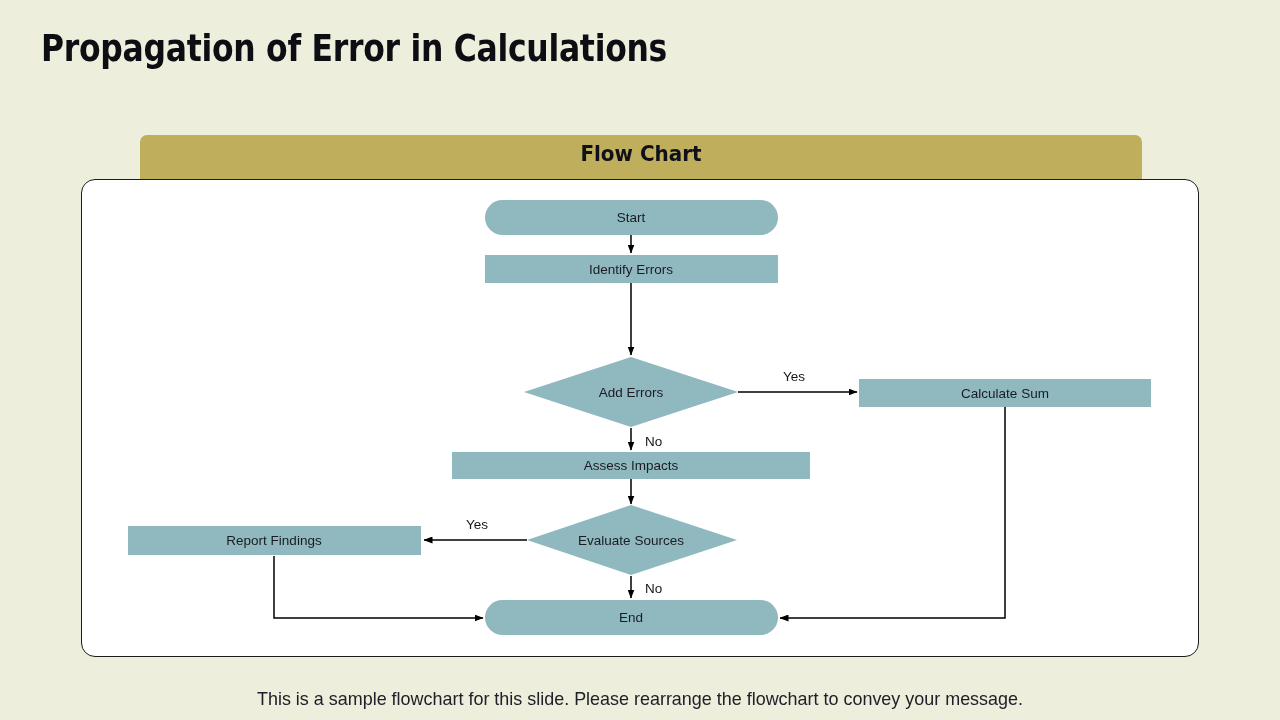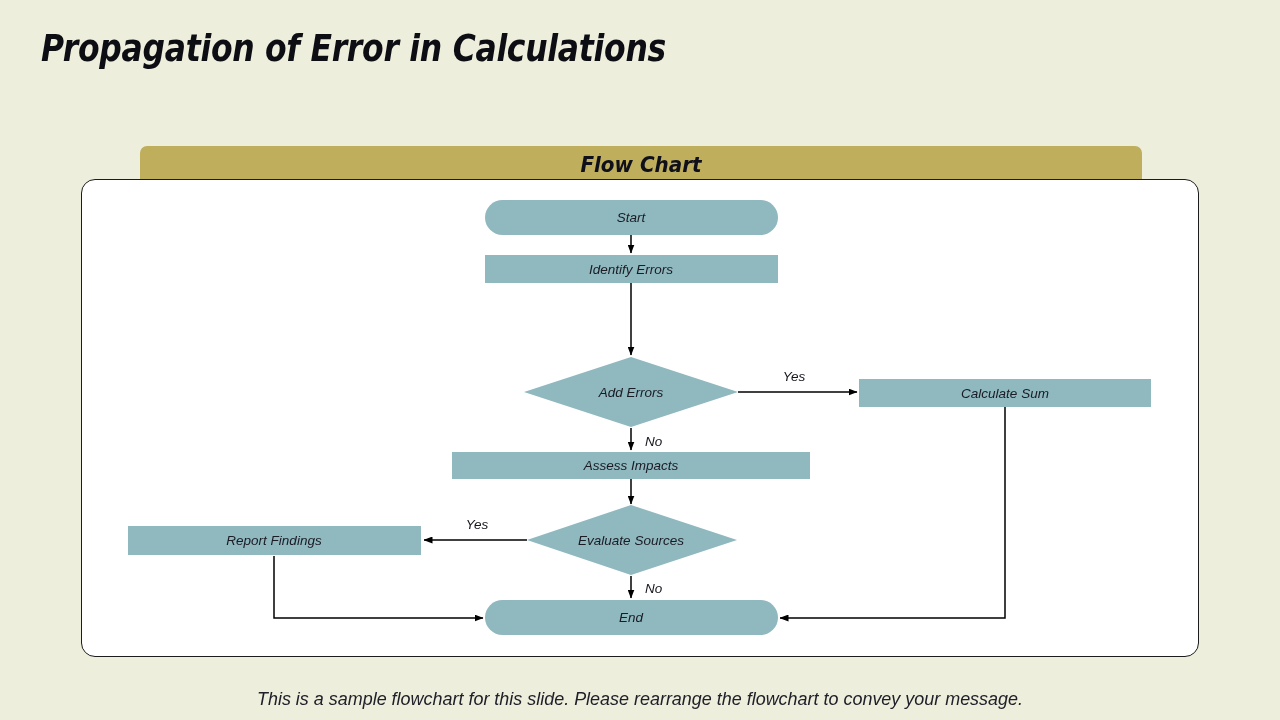--- a/index.html
+++ b/index.html
@@ -12,40 +12,39 @@
     background: #eeeedc;
     font-family: "Liberation Sans", sans-serif;
     overflow: hidden;
     position: relative;
   }
   #slide {
     position: absolute;
     inset: 0;
     width: 1280px;
     height: 516px;
-    font-style: italic;
   }
   #page-title {
     position: absolute;
     left: 41px;
     top: 26px;
     font-size: 38px;
     font-weight: bold;
     color: #0d0d14;
     letter-spacing: -0.3px;
     font-family: "DejaVu Sans", sans-serif;
     font-stretch: condensed;
     transform: scaleX(0.92);
     transform-origin: left center;
     white-space: nowrap;
   }
   #card-header {
     position: absolute;
     left: 140px;
-    top: 146px;
+    top: 135px;
     width: 1002px;
     height: 47px;
     background: #bfae5c;
     border-radius: 7px 7px 0 0;
     box-sizing: border-box;
   }
   #card-header-label {
     position: absolute;
     left: 0;
     right: 0;

